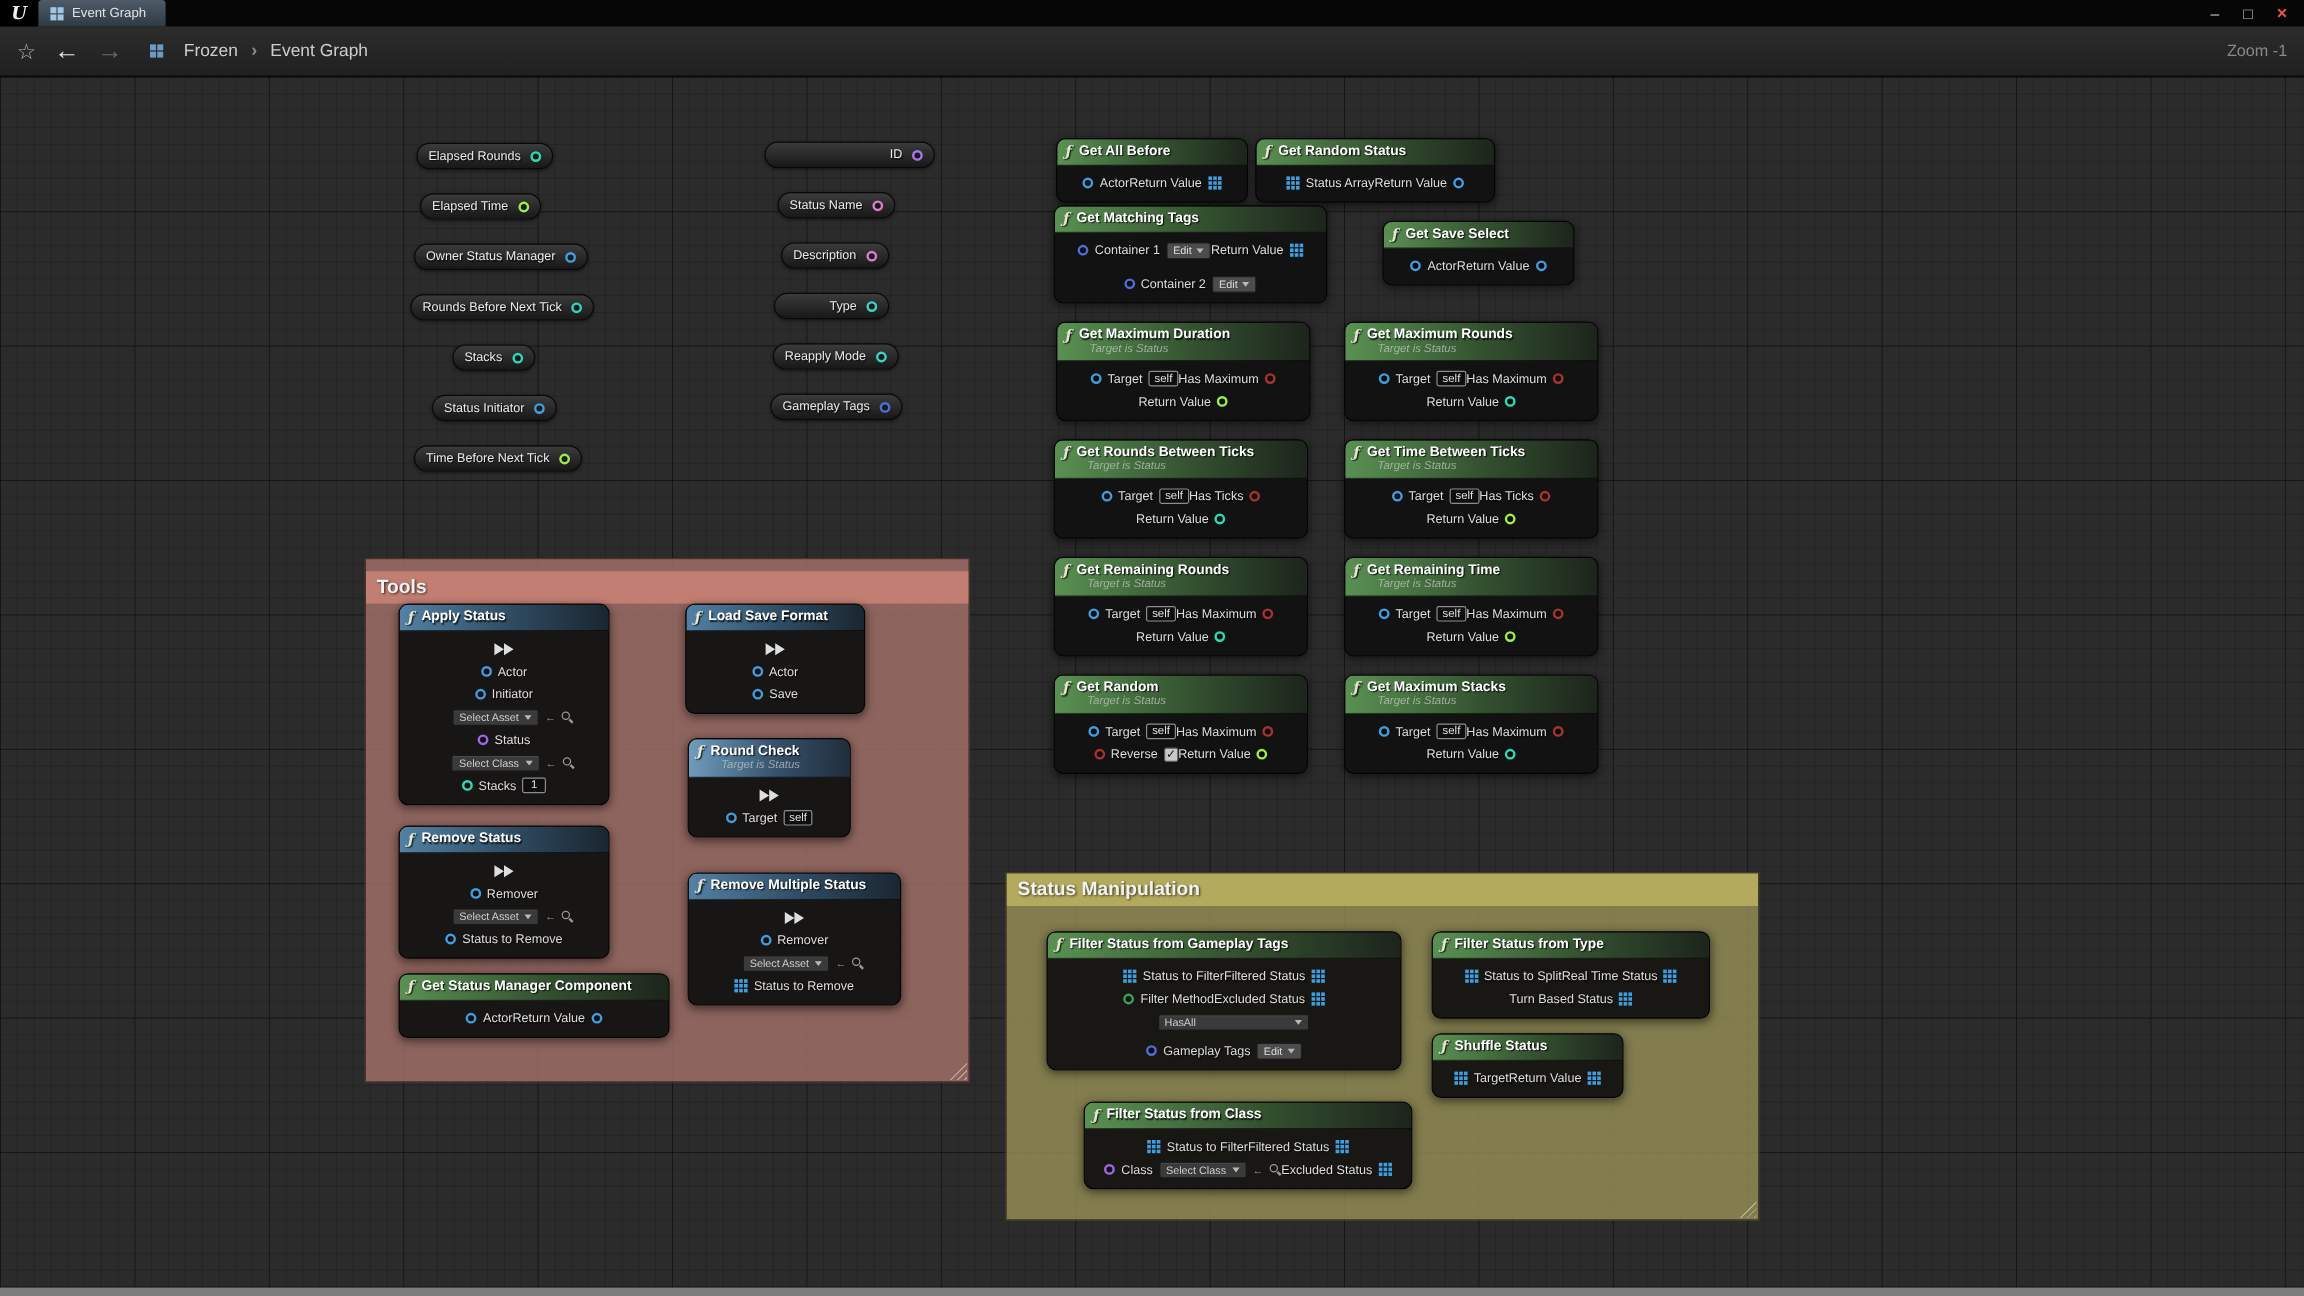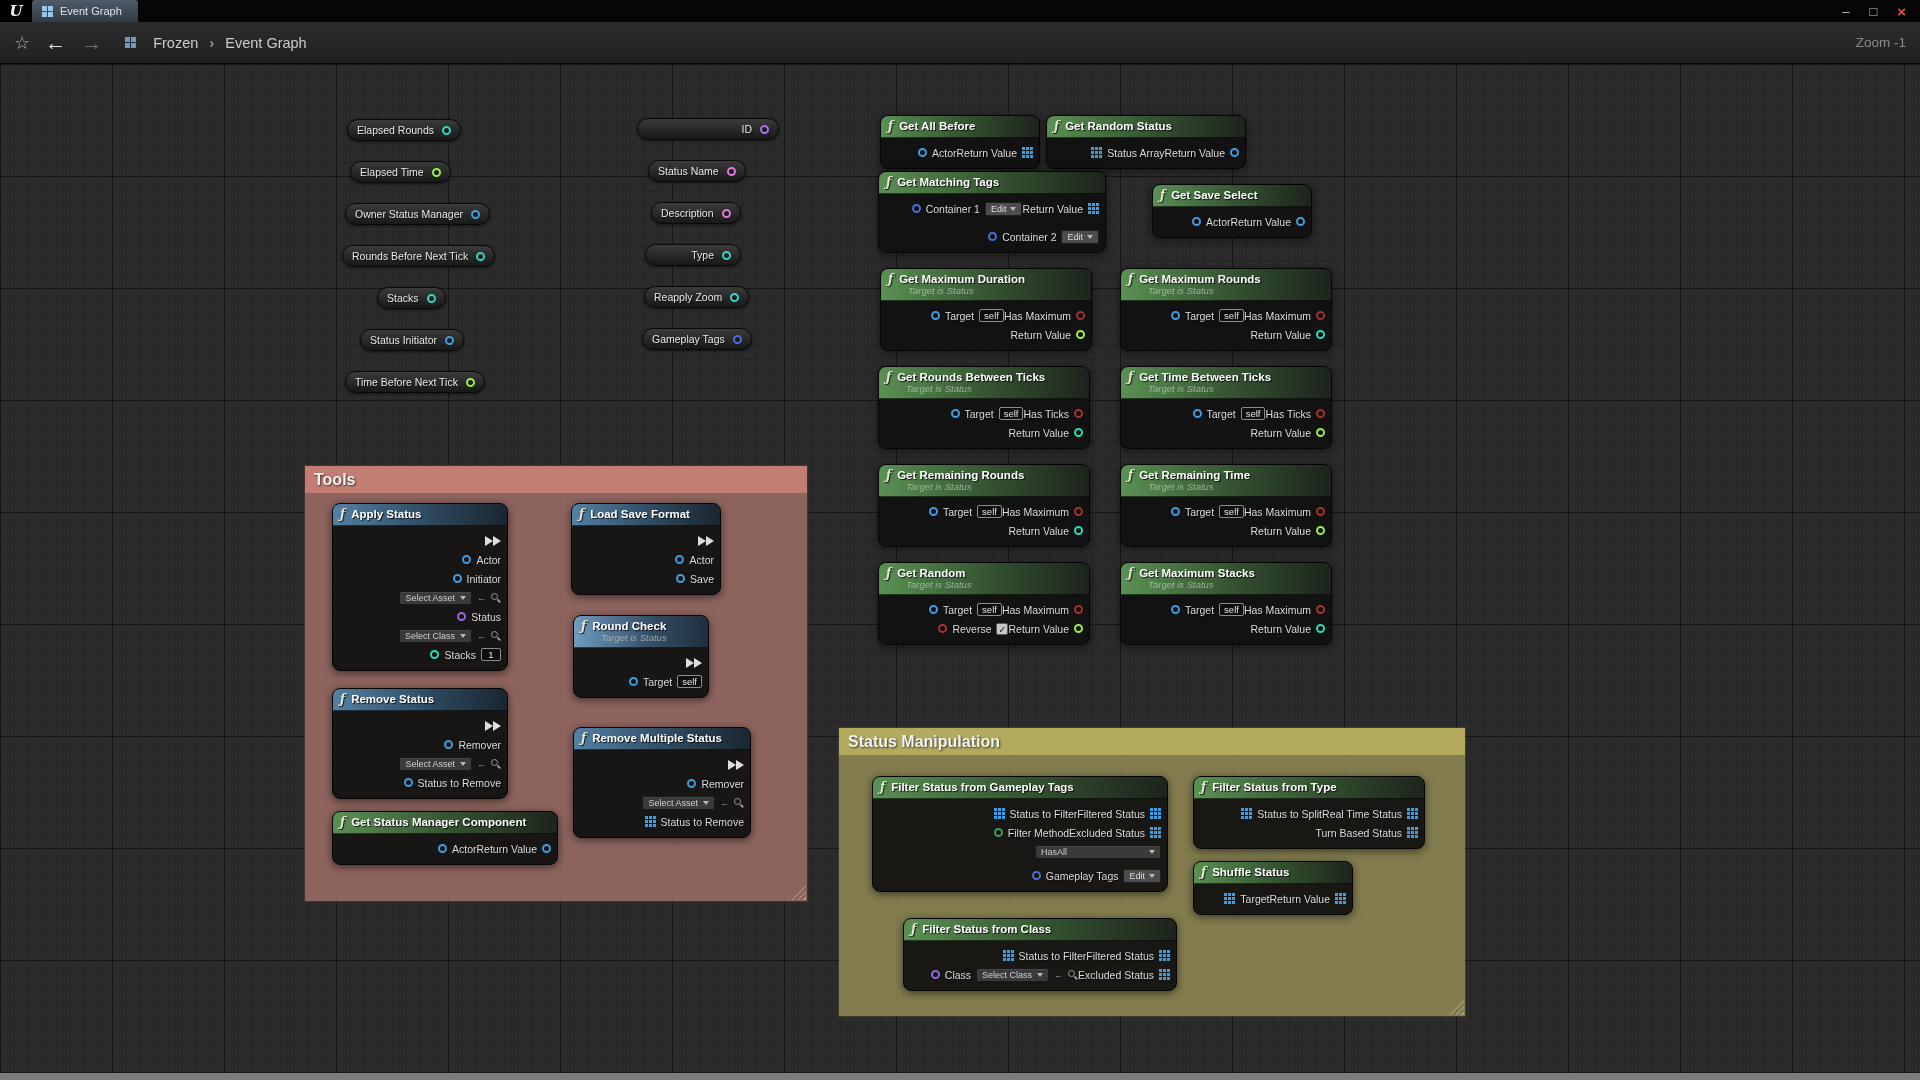--- a/index.html
+++ b/index.html
@@ -58,21 +58,21 @@
   .node{position:absolute;background:rgba(17,17,17,.94);border:1px solid #050505;border-radius:8px;
     box-shadow:0 2px 8px rgba(0,0,0,.55);font-size:10.5px;color:#dcdcdc}
   .node-header{border-radius:7px 7px 0 0;padding:3px 7px 4px;border-bottom:1px solid rgba(0,0,0,.6)}
   .hdr-green{background:linear-gradient(to right,#5a9153 0%,#33502f 55%,#1d241c 100%)}
   .hdr-blue{background:linear-gradient(to right,#5381a4 0%,#2e4a60 55%,#1a2630 100%)}
   .hdr-lightblue{background:linear-gradient(to right,#6f9cbe 0%,#35506a 55%,#202e3c 100%)}
   .node-title{display:flex;align-items:center;gap:6px;font-weight:bold;font-size:11.5px;color:#fff;text-shadow:1px 1px 1px rgba(0,0,0,.8);white-space:nowrap}
   .fn-icon{font-style:italic;font-family:"DejaVu Serif",serif;font-size:12px;color:#e6e6cf;flex:none}
   .node-subtitle{font-style:italic;font-size:9.5px;color:#c3cdc3;opacity:.7;padding-left:20px;margin-top:-1px;white-space:nowrap}
   .node-body{padding:5px 0 6px}
-  .node-row{display:flex;align-items:center;justify-content:flex-end;min-height:19px;padding:0 6px}
+  .node-row{display:flex;align-items:center;justify-content:center;min-height:19px;padding:0 6px}
   .node-row.indent{padding-left:21px}
   .side-l,.side-r{display:flex;align-items:center;gap:5px;white-space:nowrap}
   .plabel{text-shadow:1px 1px 1px rgba(0,0,0,.65)}
 
   
   .pin{flex:none}
   .pin-circle{width:9px;height:9px;border-radius:50%;border:2px solid #999;background:rgba(0,0,0,.35)}
   .pin-exec{width:0;height:0;border-top:5px solid transparent;border-bottom:5px solid transparent;border-left:8px solid #dedede}
   .pin-array{display:grid;grid-template-columns:repeat(3,3px);grid-auto-rows:3px;gap:1px}
   .pin-array i{display:block}
@@ -156,21 +156,21 @@
     </div>
     <div class="pill" style="left: 651px; top: 138px;">
       <span class="pill-label">Description</span>
       <span class="pin pin-circle" style="border-color: rgb(224, 122, 214);"></span>
     </div>
     <div class="pill fixed" style="left: 645px; top: 180px; width: 96px;">
       <span class="pill-label">Type</span>
       <span class="pin pin-circle" style="border-color: rgb(53, 214, 197);"></span>
     </div>
     <div class="pill" style="left: 644px; top: 222px;">
-      <span class="pill-label">Reapply Zoom</span>
+      <span class="pill-label">Reapply Mode</span>
       <span class="pin pin-circle" style="border-color: rgb(53, 214, 197);"></span>
     </div>
     <div class="pill" style="left: 642px; top: 264px;">
       <span class="pill-label">Gameplay Tags</span>
       <span class="pin pin-circle" style="border-color: rgb(74, 111, 216);"></span>
     </div>
     <div class="node" style="left: 880px; top: 51px; width: 160px;">
       <div class="node-header hdr-green">
         <div class="node-title">
           <span class="fn-icon">ƒ</span>
@@ -525,21 +525,21 @@
         <div class="node-row">
           <span class="side-l"></span>
           <span class="side-r">
             <span class="plabel">Return Value</span>
             <span class="pin pin-circle" style="border-color: rgb(42, 219, 184);"></span>
           </span>
         </div>
       </div>
     </div>
     <div class="comment" style="left: 304px; top: 401px; width: 504px; height: 437px; background: rgba(168, 115, 108, 0.8);">
-      <div class="comment-title" style="background: rgb(194, 126, 114);">
+      <div class="comment-title" style="background: rgb(194, 126, 114); margin-top: 10px;">
         <span>Tools</span>
       </div>
     </div>
     <div class="node" style="left: 332px; top: 439px; width: 176px;">
       <div class="node-header hdr-blue">
         <div class="node-title">
           <span class="fn-icon">ƒ</span>
           <span>Apply Status</span>
         </div>
       </div>

